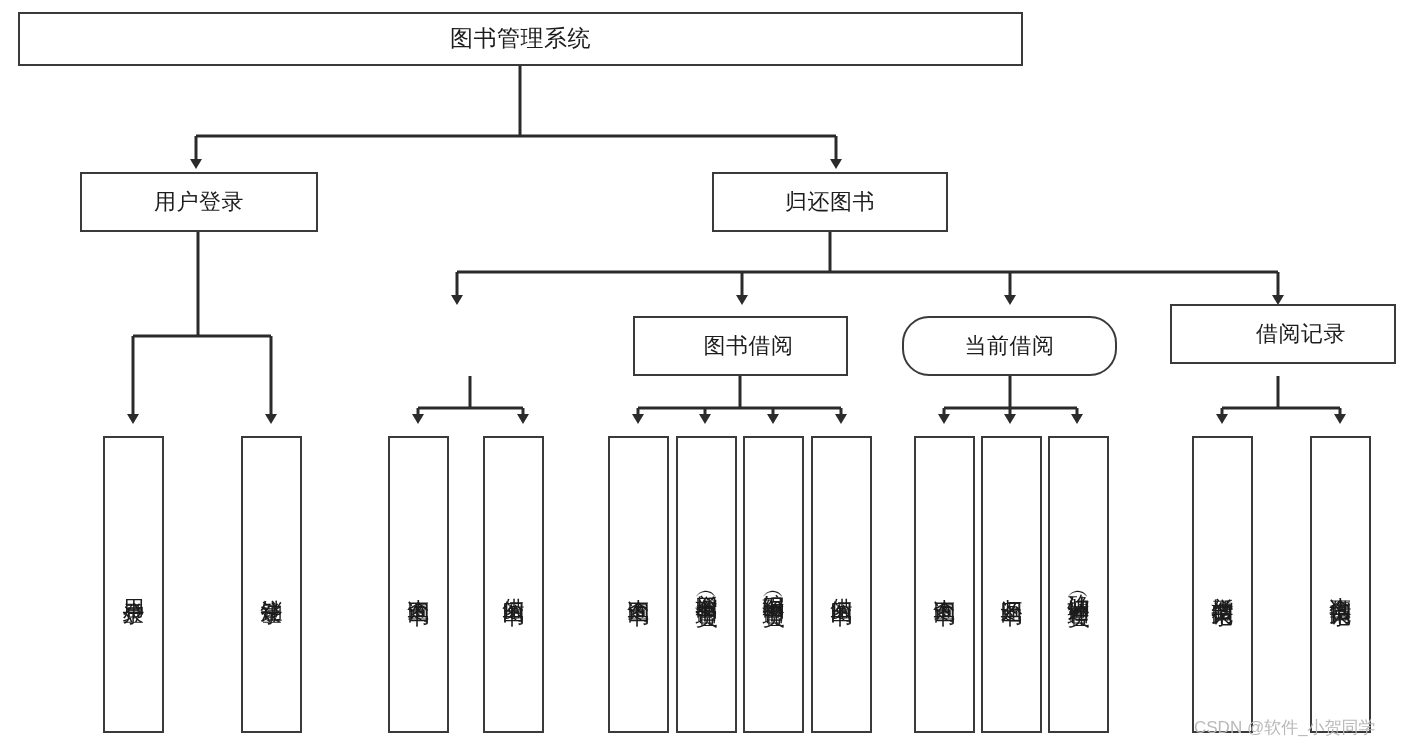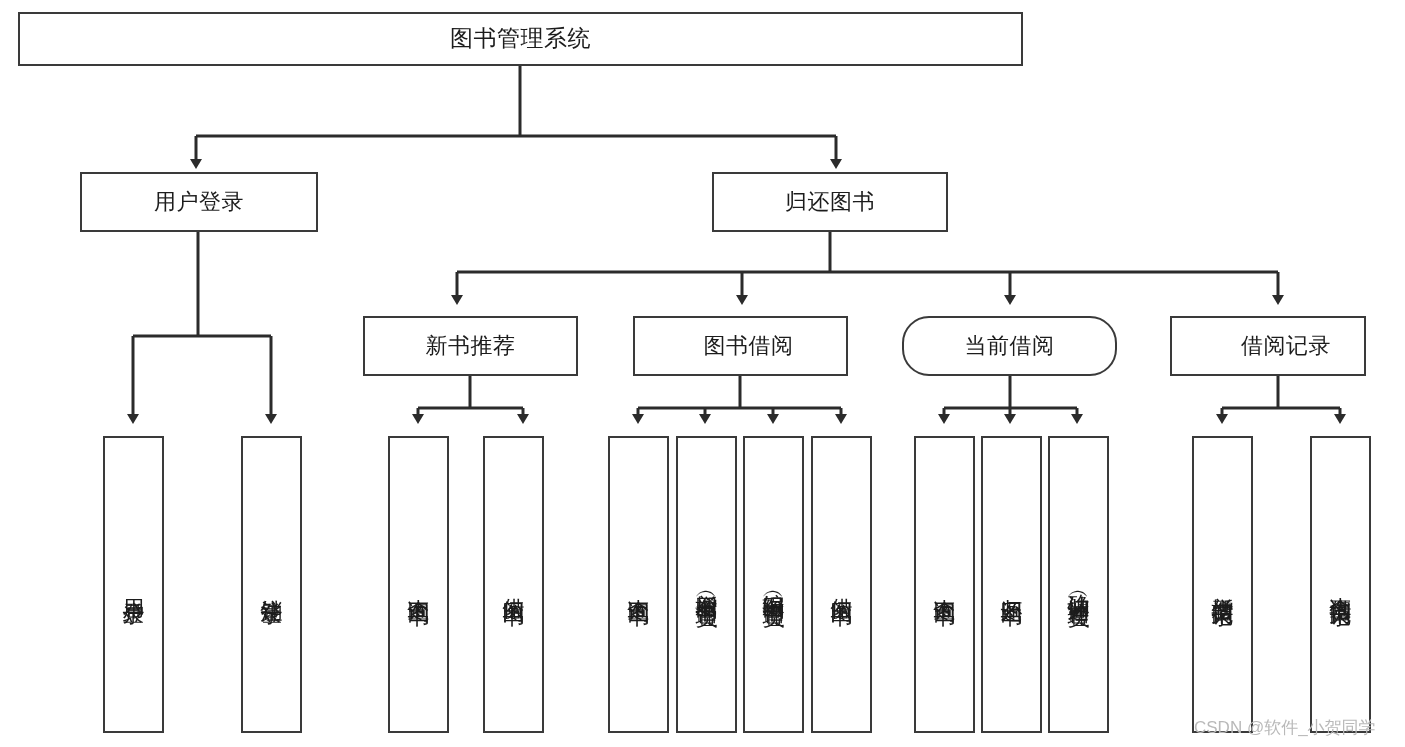--- a/index.html
+++ b/index.html
@@ -140,33 +140,30 @@
   </div>
 
   <div class="node lvl1" style="left:80px; top:172px; width:238px; height:60px;">
     <span class="node-label">用户登录</span>
   </div>
 
   <div class="node lvl1" style="left:712px; top:172px; width:236px; height:60px;">
     <span class="node-label">归还图书</span>
   </div>
 
-  <div class="node lvl2" style="left:363px; top:316px; width:215px; height:60px;">
-    <span class="node-label">新书推荐</span>
-  </div>
 
   <div class="node lvl2" style="left:633px; top:316px; width:215px; height:60px;padding-left:16px;">
     <span class="node-label">图书借阅</span>
   </div>
 
   <div class="node lvl2" style="left:902px; top:316px; width:215px; height:60px;border-radius:27px;">
     <span class="node-label">当前借阅</span>
   </div>
 
-  <div class="node lvl2" style="left:1170px; top:316px; width:196px; height:60px;padding-left:36px;">
+  <div class="node lvl2" style="left:1170px; top:304px; width:226px; height:60px;padding-left:36px;">
     <span class="node-label">借阅记录</span>
   </div>
 
   <div class="node leaf" style="left:103px; top:436px; width:61px; height:297px;">
     <span class="node-label">用户登录</span>
   </div>
 
   <div class="node leaf" style="left:241px; top:436px; width:61px; height:297px;">
     <span class="node-label">注销登录</span>
   </div>

